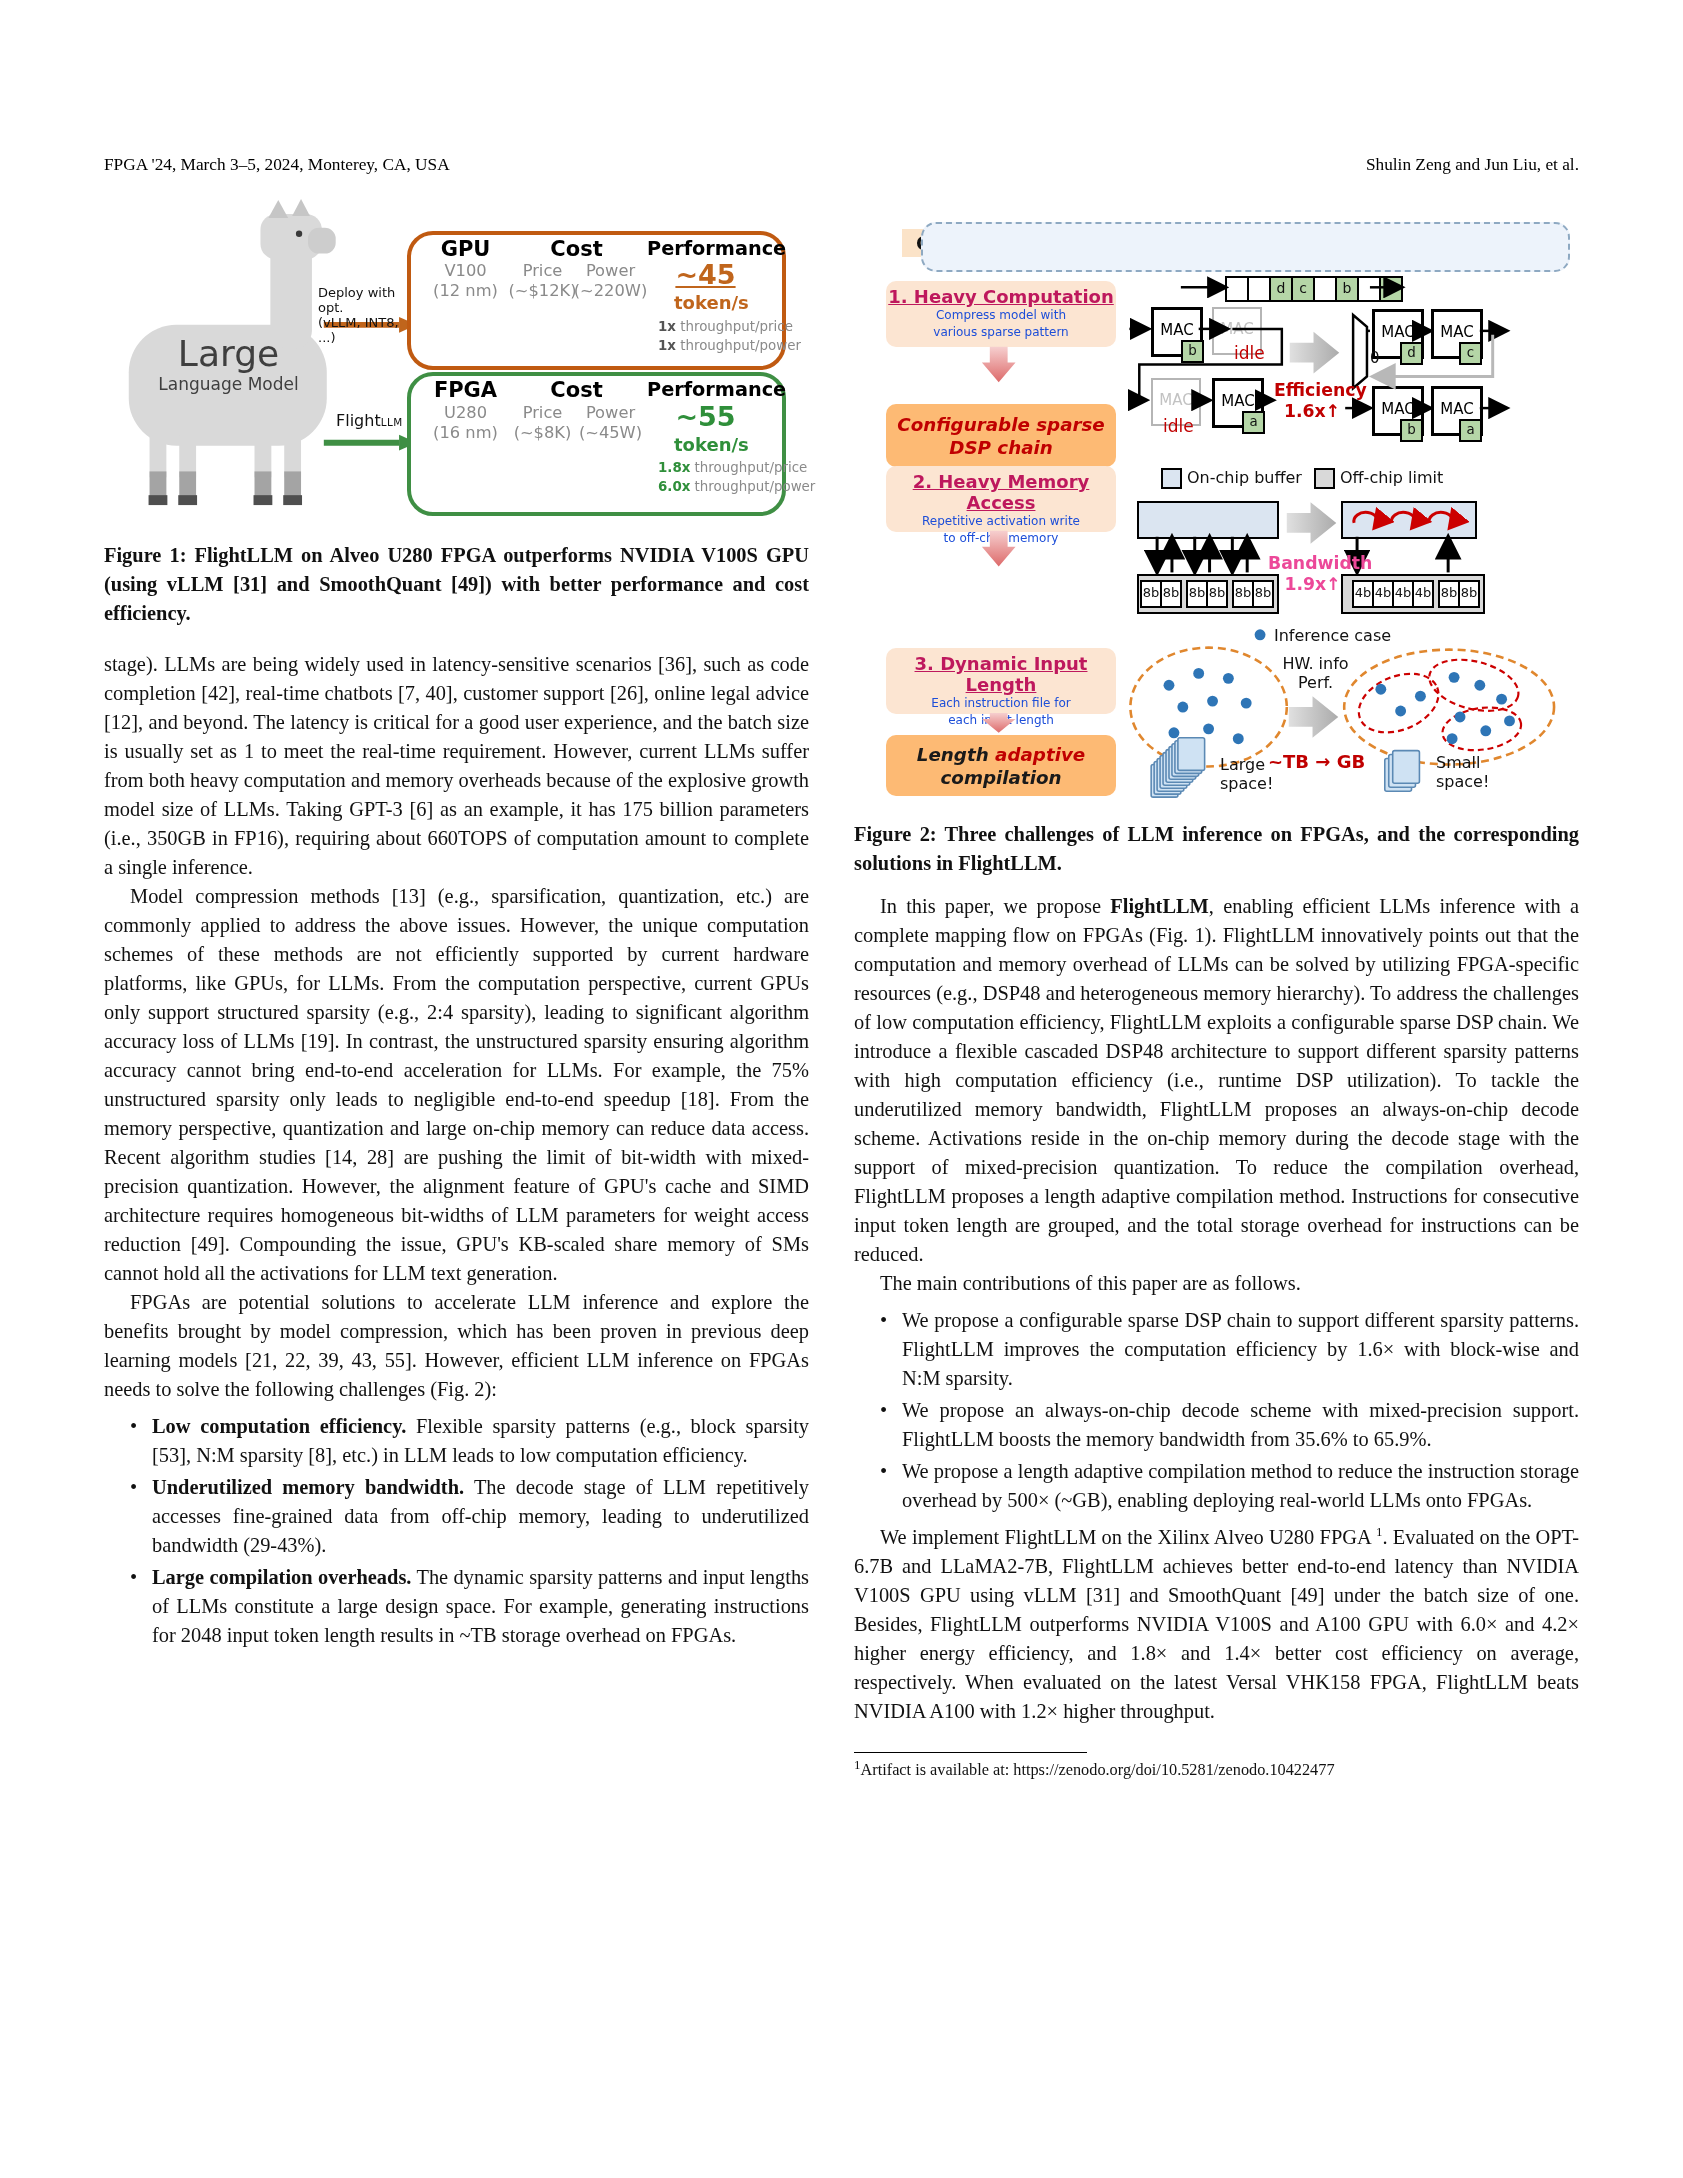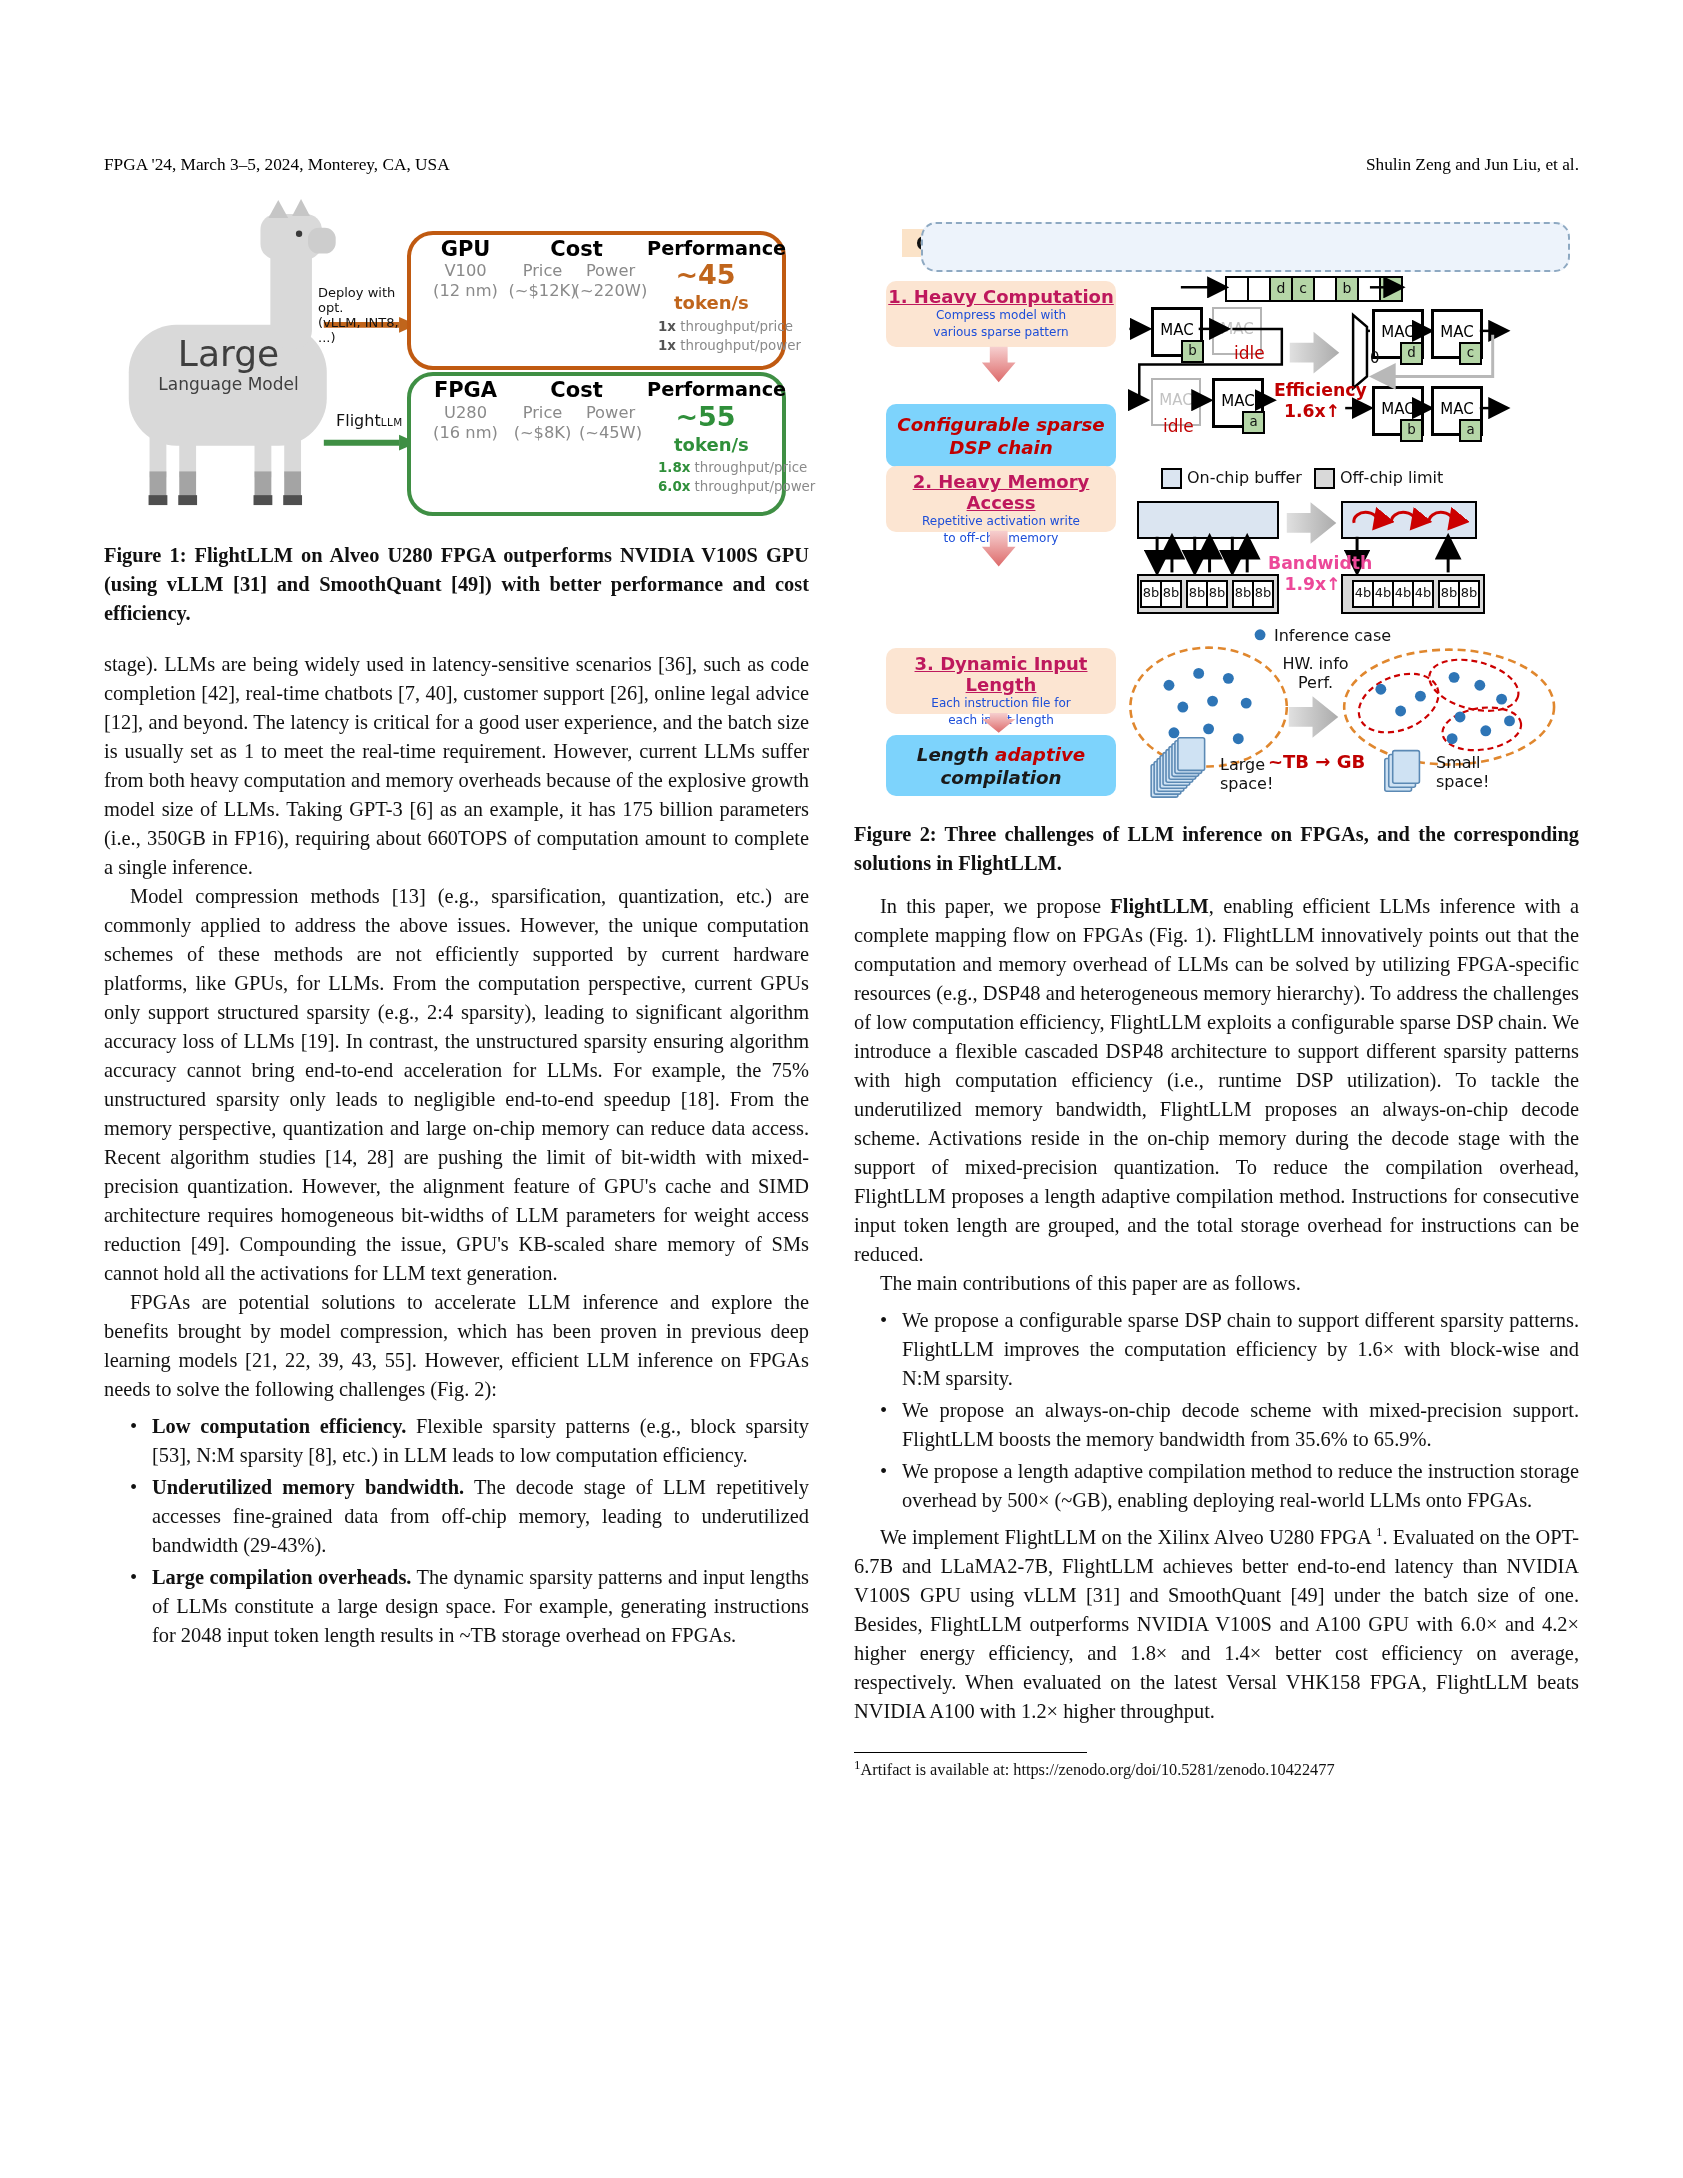--- a/index.html
+++ b/index.html
@@ -47,21 +47,21 @@
   .hbar{position:absolute;left:67px;top:2px;width:645px;height:46px;background:#edf3fb;
         border:2px dashed #8ea9c2;border-radius:15px;z-index:2;}
   .htag{position:absolute;top:9px;padding:3px 14px;font-weight:bold;font-size:19px;white-space:nowrap;}
   .htag.ch{left:48px;background:#fbe3c8;}
   .htag.so{left:354px;background:#d7e9d1;}
   .htag .fname{font-style:italic;text-decoration:underline;}
   .chbox{position:absolute;width:230px;border-radius:10px;background:#fce5d2;text-align:center;
          padding-top:5px;z-index:2;}
   .chbox .t{font-weight:bold;font-size:18px;text-decoration:underline;color:#be185d;}
   .chbox .s{font-size:12px;color:#1d4ed8;line-height:17px;}
-  .solbox{position:absolute;width:230px;border-radius:10px;background:#7dd3fc;text-align:center;
+  .solbox{position:absolute;width:230px;border-radius:10px;background:#fdba74;text-align:center;
           z-index:2;display:flex;flex-direction:column;justify-content:center;}
   .solbox .l{font-weight:bold;font-style:italic;font-size:18.3px;line-height:23px;color:#1a1a1a;}
   .solbox .red, .red{color:#c00000;}
   .cellrow{position:absolute;display:flex;z-index:2;}
   .cell{width:20px;height:22px;border:2px solid #000;margin-left:-2px;background:#fff;
         font-size:14px;text-align:center;line-height:20px;}
   .cell.g{background:#b5d6a7;}
   .mac{position:absolute;width:46px;height:44px;border:3px solid #000;background:#fff;
        font-size:15px;text-align:center;line-height:40px;z-index:2;color:#000;}
   .mac.ghost{border:2.5px solid #b5b5b5;color:#c2c2c2;}
@@ -202,21 +202,21 @@
       <div class="hwbox gpu"></div>
       <div class="f1h" style="left:327px;top:39px;width:69px;">GPU</div>
       <div class="f1g" style="left:327px;top:63px;width:69px;">V100</div>
       <div class="f1g" style="left:319px;top:83px;width:85px;">(12 nm)</div>
       <div class="f1h" style="left:436px;top:39px;width:73px;">Cost</div>
       <div class="f1g" style="left:410px;top:63px;width:57px;">Price</div>
       <div class="f1g" style="left:402px;top:83px;width:73px;">(~$12K)</div>
       <div class="f1g" style="left:477px;top:63px;width:59px;">Power</div>
       <div class="f1g" style="left:467px;top:83px;width:79px;">(~220W)</div>
       <div class="f1h" style="left:543px;top:39px;width:127px;font-size:19.3px;">Performance</div>
-      <div class="f1tok" style="left:570px;top:61px;width:63px;font-size:27px;color:#c0651c;">~45</div>
+      <div class="f1tok" style="left:570px;top:61px;width:63px;font-size:27px;color:#c0651c;text-decoration:underline;">~45</div>
       <div class="f1tok" style="left:570px;top:94px;width:63px;font-size:18px;color:#c0651c;">token/s</div>
       <div class="f1ratio" style="left:554px;top:121px;"><b>1x</b><span> throughput/price</span></div>
       <div class="f1ratio" style="left:554px;top:140px;"><b>1x</b><span> throughput/power</span></div>
 
       <div class="hwbox fpga"></div>
       <div class="f1h" style="left:319px;top:180px;width:85px;">FPGA</div>
       <div class="f1g" style="left:327px;top:205px;width:69px;">U280</div>
       <div class="f1g" style="left:319px;top:225px;width:85px;">(16 nm)</div>
       <div class="f1h" style="left:436px;top:180px;width:73px;">Cost</div>
       <div class="f1g" style="left:410px;top:205px;width:57px;">Price</div>

